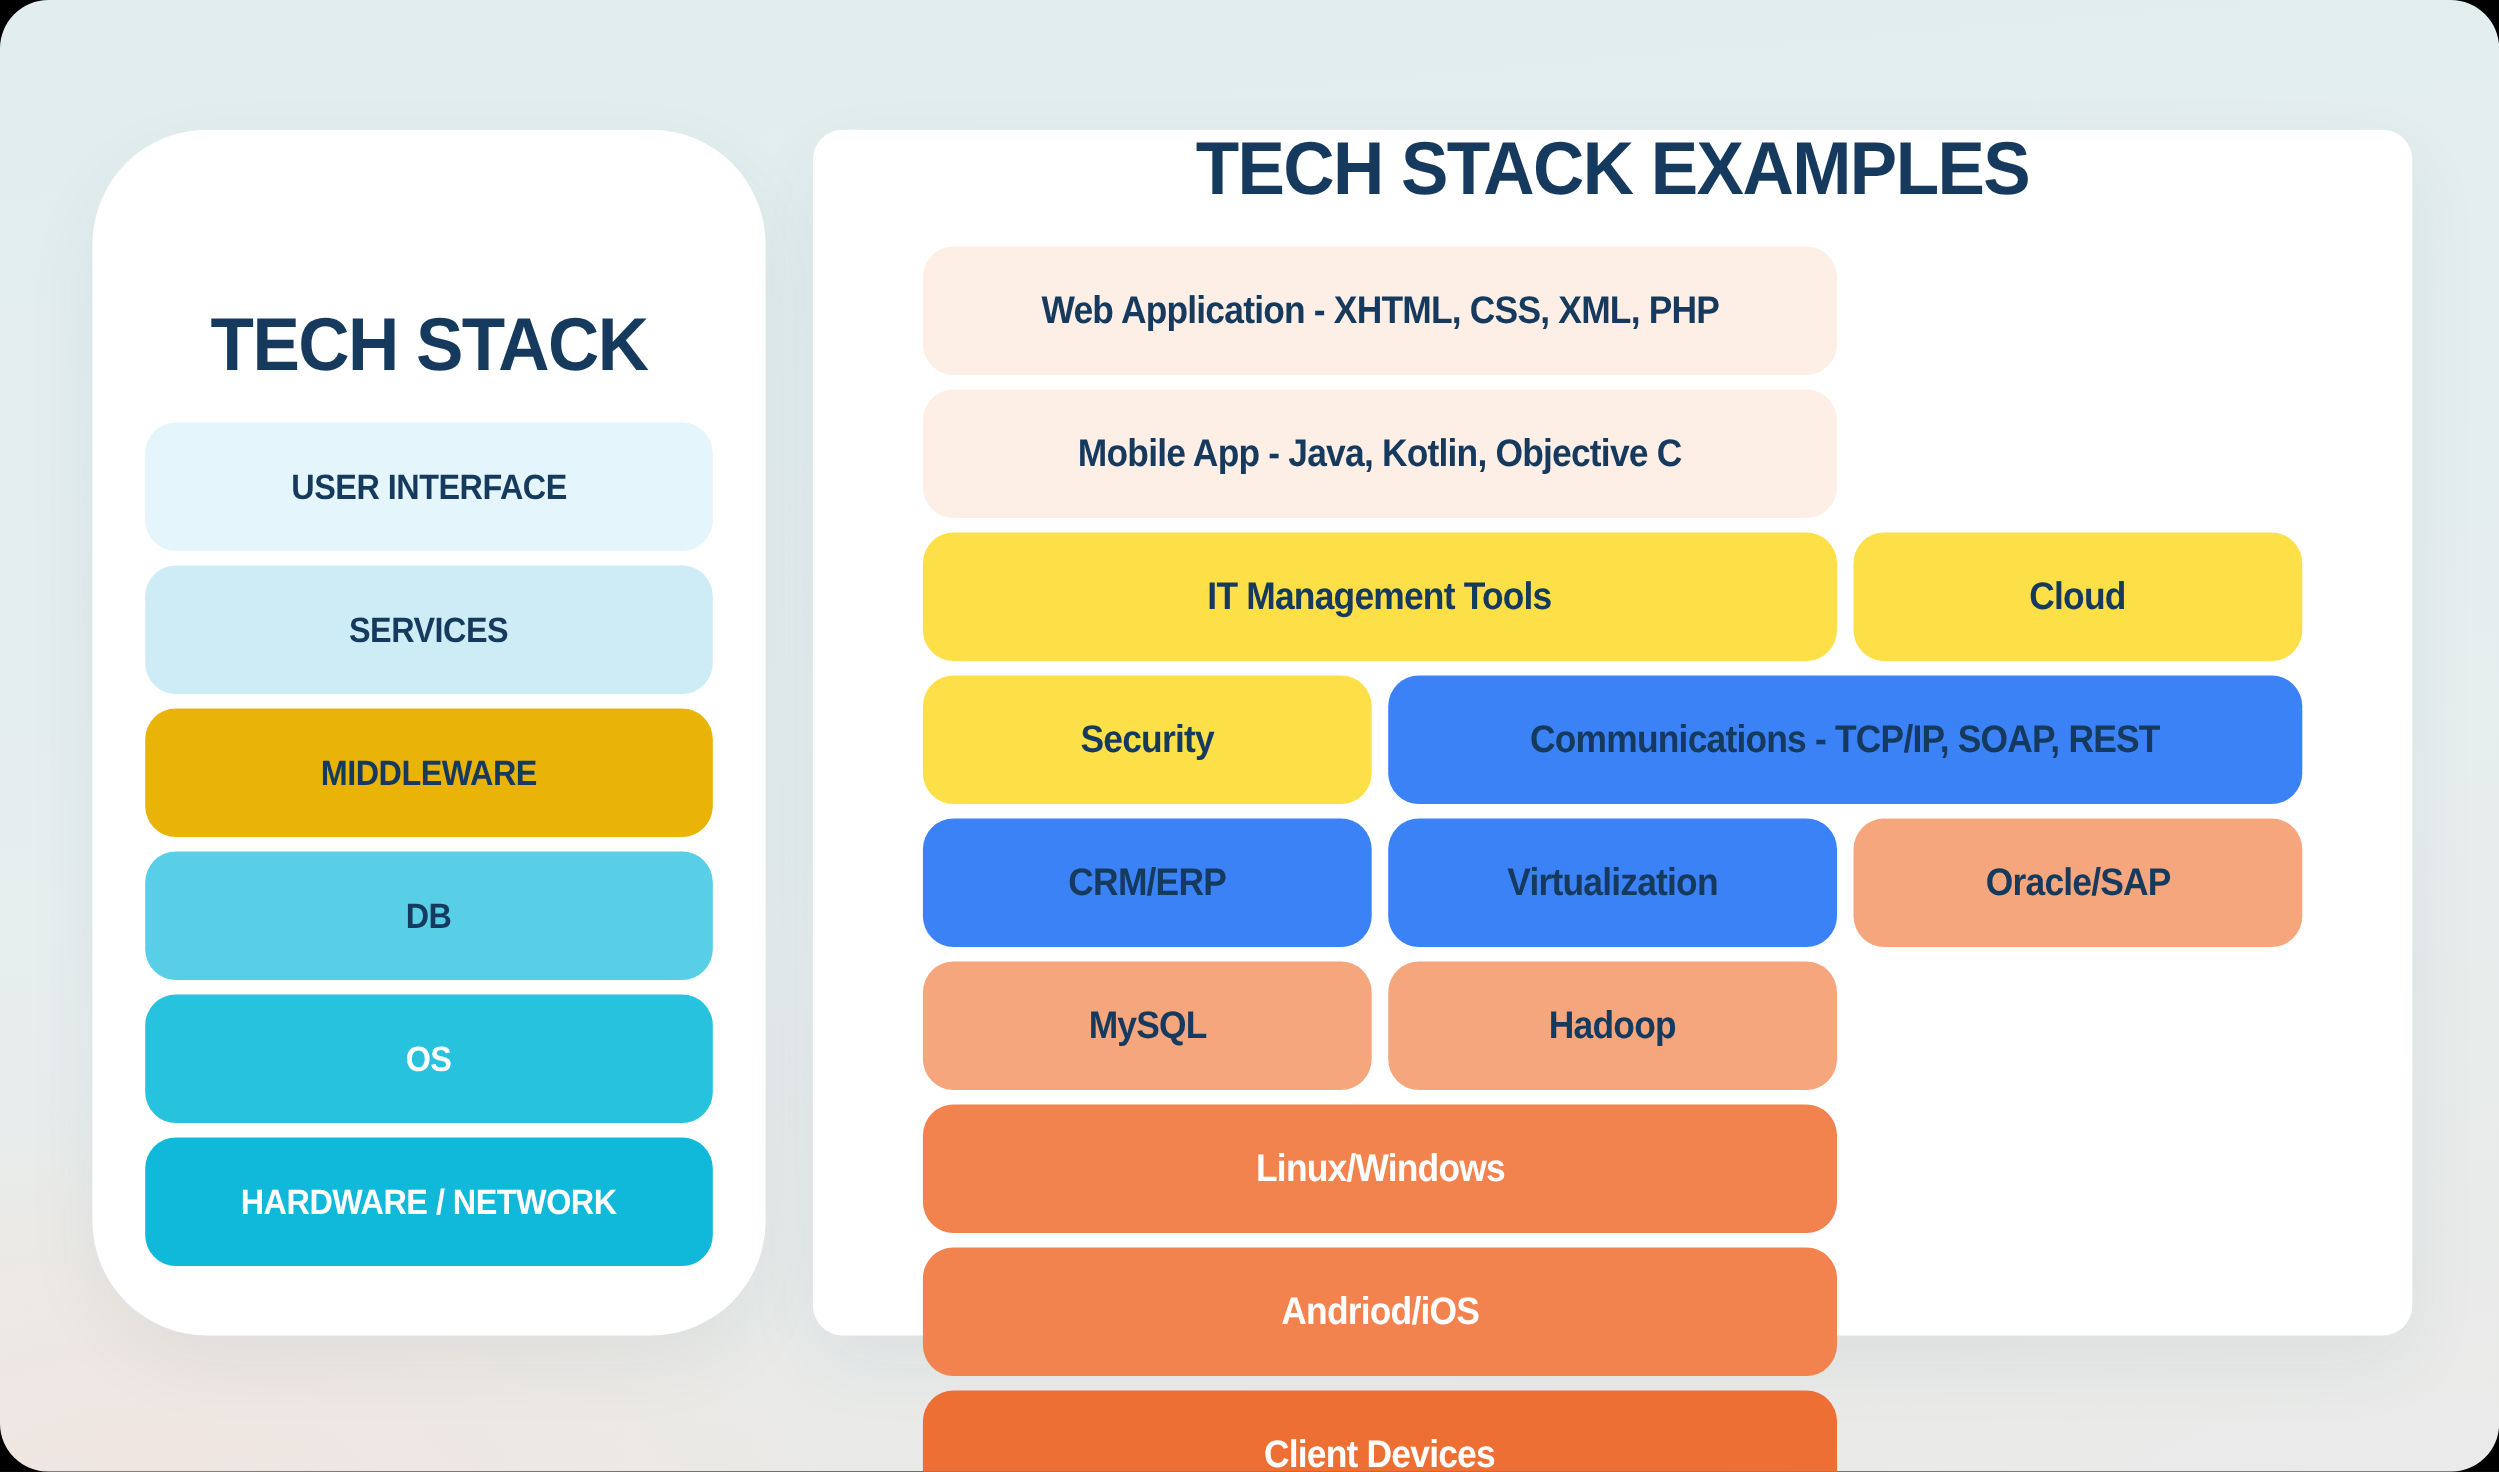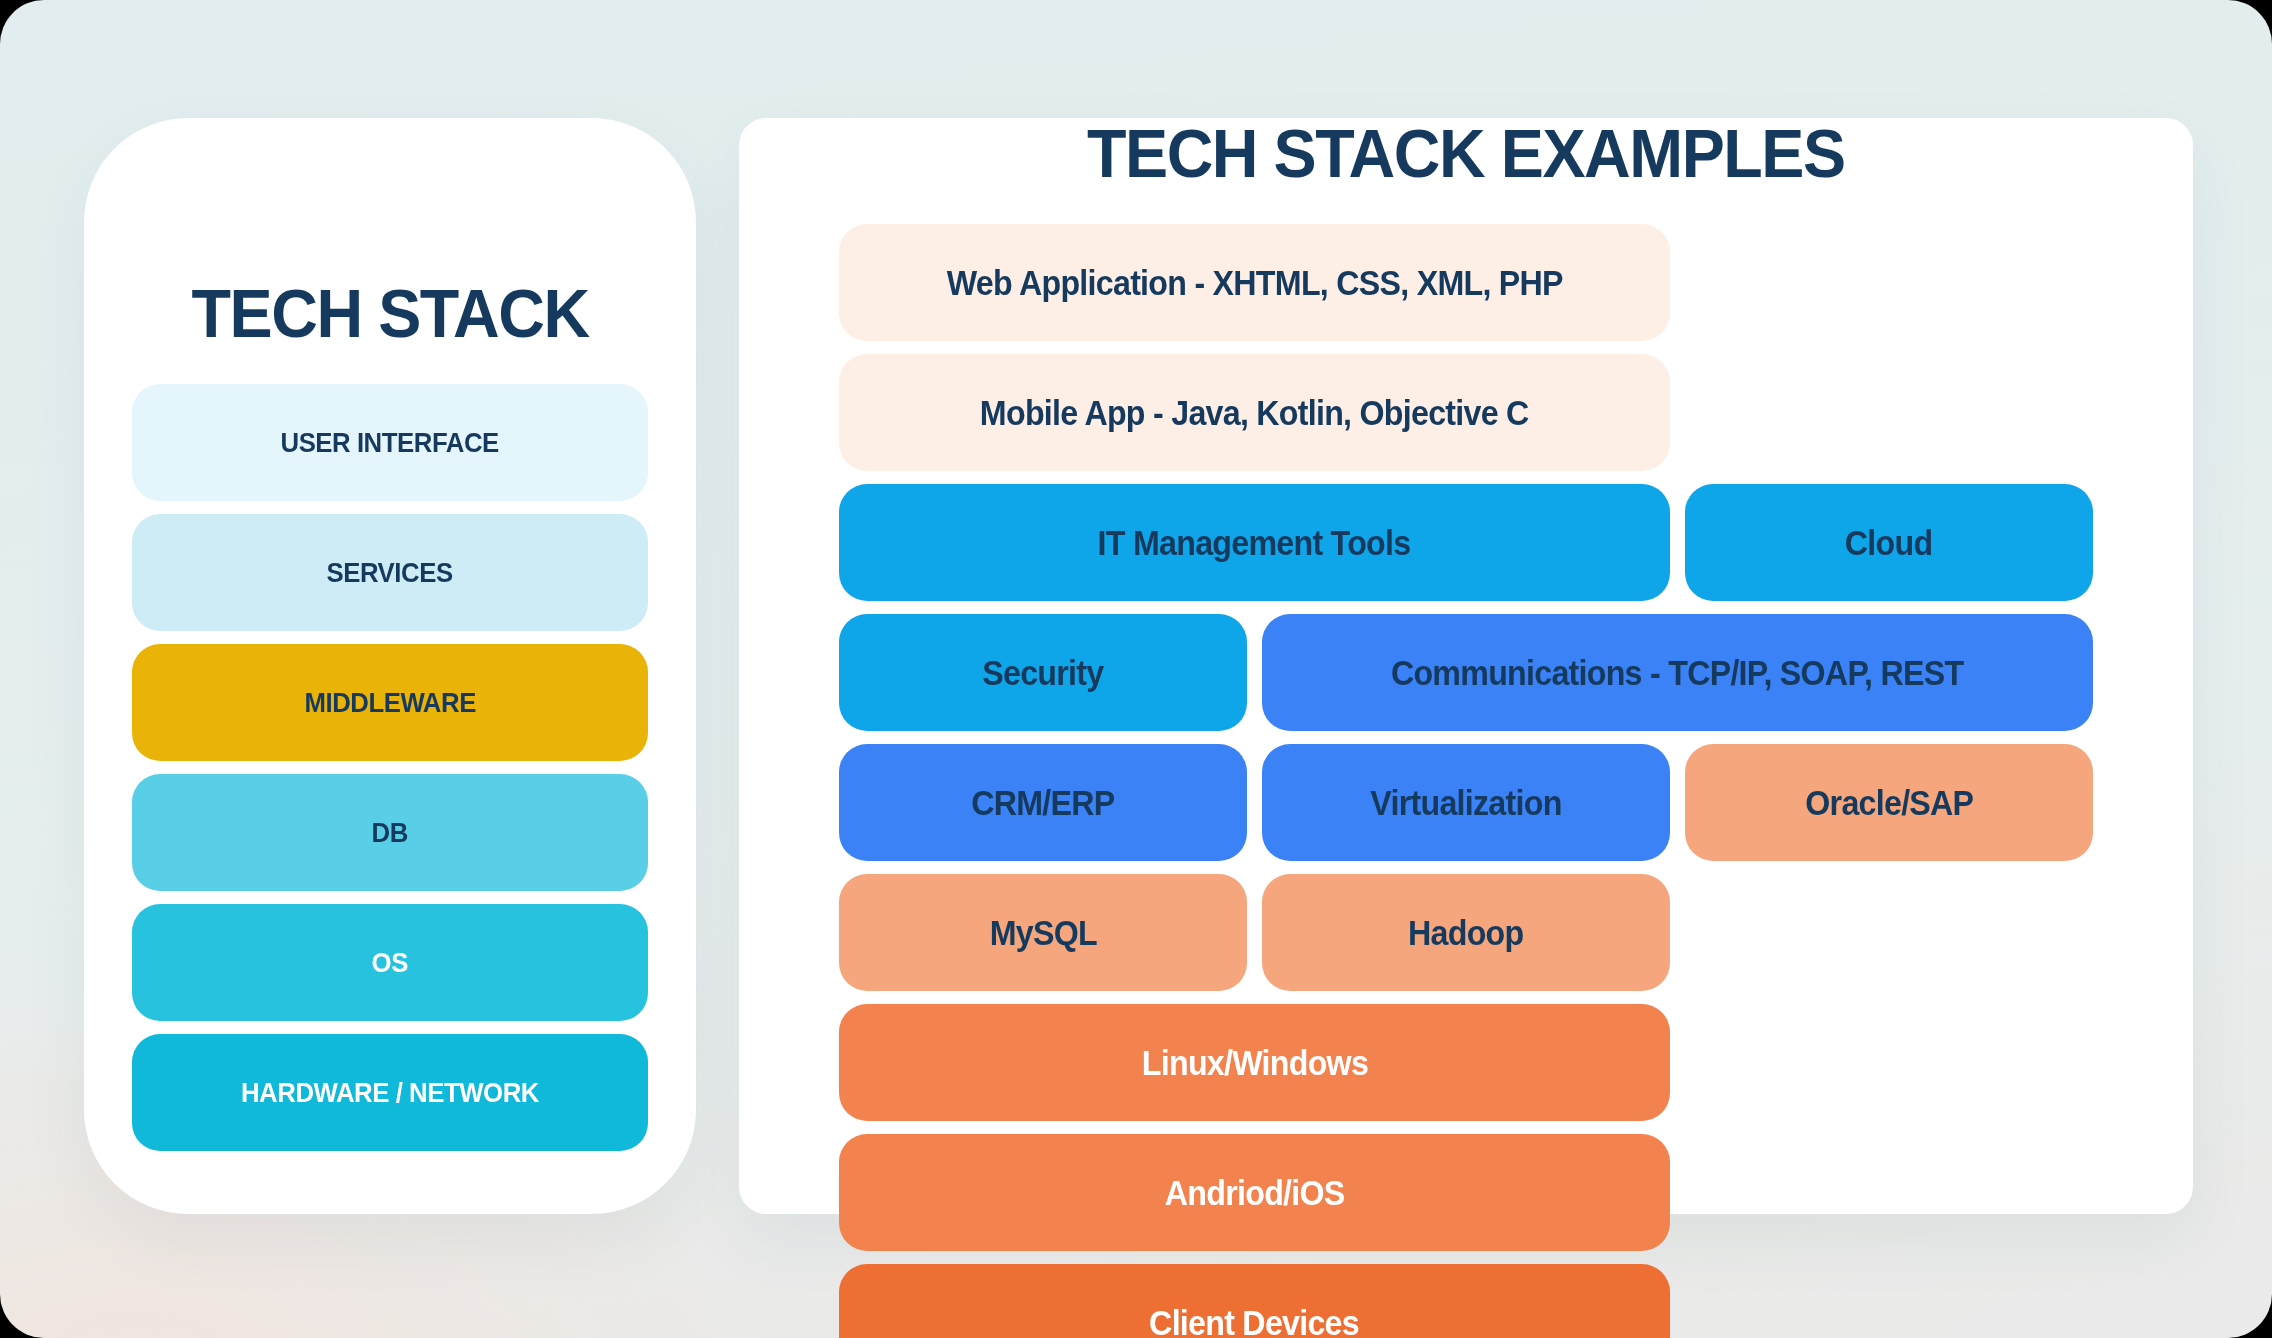--- a/index.html
+++ b/index.html
@@ -22,33 +22,33 @@
   .panel-title{
     height:228px;margin:1px;display:flex;align-items:flex-end;justify-content:center;
     padding-bottom:36px;font-size:68px;font-weight:700;color:#163a5e;
     letter-spacing:-1.5px;line-height:1;white-space:nowrap;
   }
   .squeeze{display:inline-block;transform:scaleX(.92);transform-origin:center;}
   .panel-title .squeeze{transform:scaleX(.95);}
   .stack{display:flex;flex-direction:column;gap:13px;}
   .layer{
     height:117px;border-radius:28px;display:flex;align-items:center;justify-content:center;
-    font-size:28px;font-weight:700;color:#163a5e;letter-spacing:-.5px;line-height:1;white-space:nowrap;
+    font-size:32px;font-weight:700;color:#163a5e;letter-spacing:-.5px;line-height:1;white-space:nowrap;
   }
   .grid{display:grid;grid-template-columns:repeat(3,1fr);column-gap:15px;row-gap:13px;}
   .cell{
     height:117px;border-radius:28px;display:flex;align-items:center;justify-content:center;
     font-size:35px;font-weight:700;color:#163a5e;letter-spacing:-.8px;line-height:1;white-space:nowrap;
     overflow:hidden;
   }
   .span-2{grid-column:span 2;}
   .light{color:#fff;}
   .b1{background:#e4f5fb}.b2{background:#ceecf6}.b3{background:#eab308}
   .b4{background:#58cfe6}.b5{background:#27c2de}.b6{background:#10b8d9}
-  .o1{background:#fdefe6}.o2{background:#0ea5e9}.o3{background:#3b82f6}
+  .o1{background:#fdefe6}.o2{background:#fde047}.o3{background:#3b82f6}
   .o4{background:#f5a67c}.o5{background:#f2824e}.o6{background:#ee6f33}
 </style>
 </head>
 <body>
 
 <div class="canvas">
 
   <section class="panel panel-left">
     <h1 class="panel-title">
       <span class="squeeze">TECH STACK</span>

